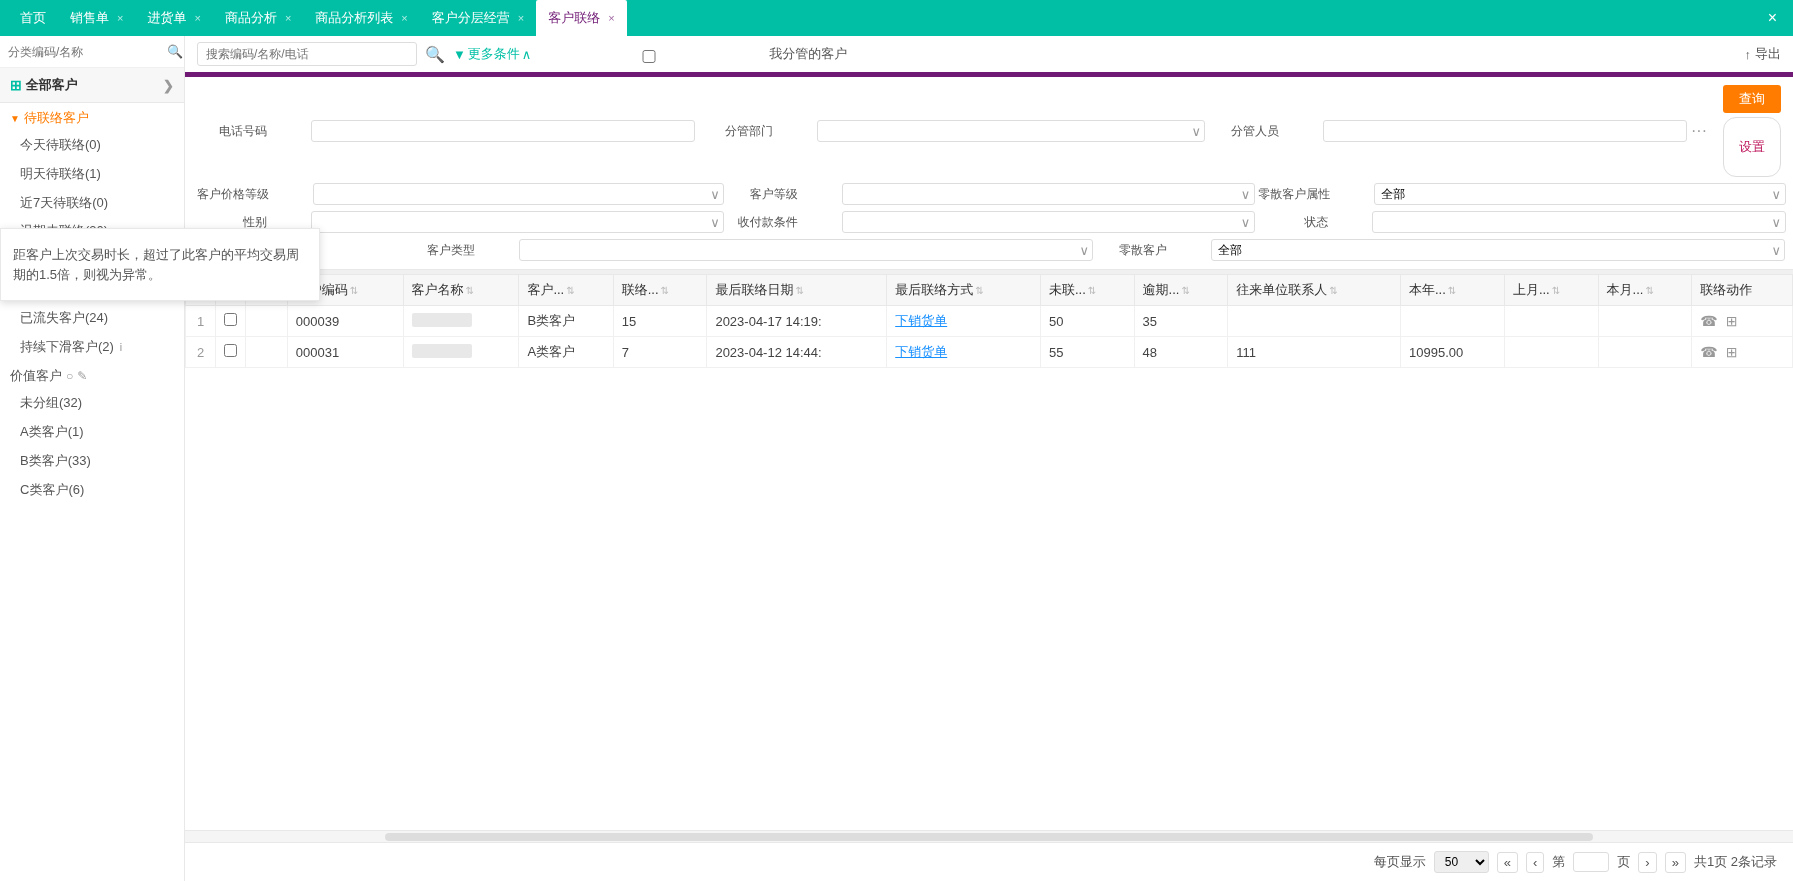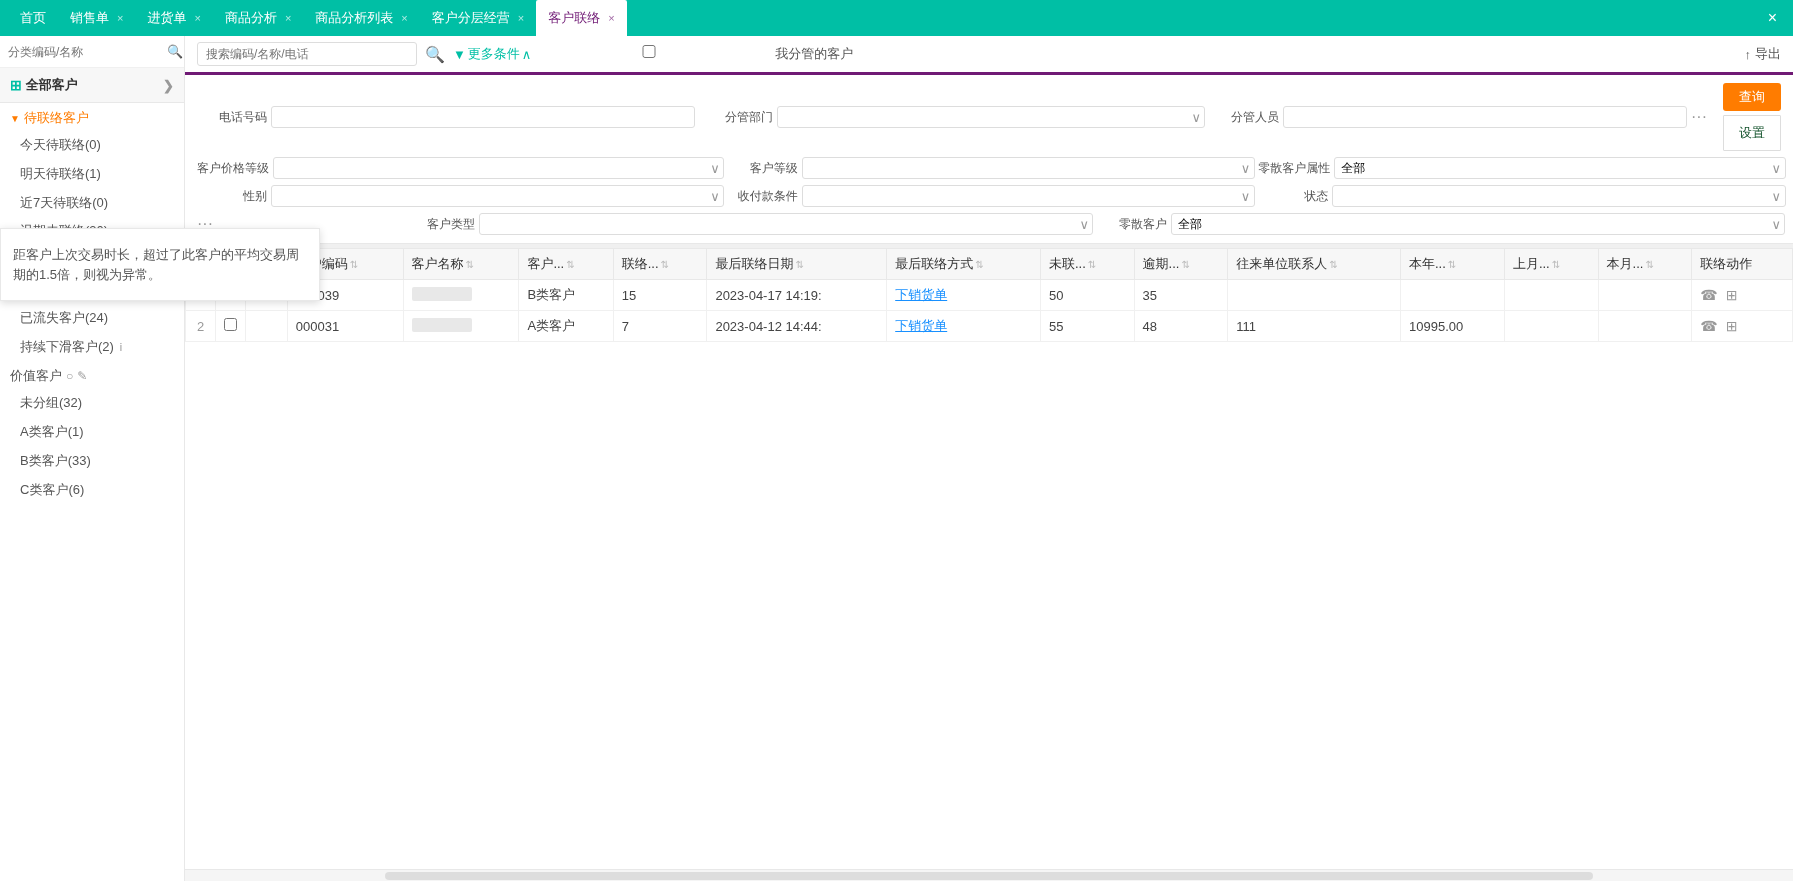--- a/index.html
+++ b/index.html
@@ -145,21 +145,21 @@
       flex-direction: column;
       overflow: hidden;
     }
 
     
     .toolbar {
       display: flex;
       align-items: center;
       padding: 6px 12px;
       background: #fff;
-      border-bottom: 3px solid #701a75;
+      border-bottom: 5px solid #701a75;
       gap: 8px;
     }
     .toolbar input {
       border: 1px solid #ddd;
       border-radius: 3px;
       padding: 4px 8px;
       width: 220px;
       outline: none;
       font-size: 12px;
     }
@@ -173,22 +173,22 @@
     .toolbar .filter-btn {
       color: #00bfa5;
       cursor: pointer;
       display: flex;
       align-items: center;
       gap: 2px;
       font-size: 12px;
     }
     .toolbar .my-customers {
       display: flex;
-      align-items: flex-start;
-      gap: 16px;
+      align-items: flex-end;
+      gap: 10px;
       color: #555;
       font-size: 12px;
     }
     .toolbar .my-customers input[type=checkbox] { cursor: pointer; }
     .toolbar .spacer { flex: 1; }
     .toolbar .export-btn {
       display: flex;
       align-items: center;
       gap: 4px;
       color: #555;
@@ -223,20 +223,21 @@
       text-align: right;
     }
     .filter-cell select, .filter-cell input[type=text] {
       border: 1px solid #ddd;
       border-radius: 3px;
       padding: 3px 6px;
       font-size: 12px;
       outline: none;
       flex: 1;
       min-width: 80px;
+      margin-left: 40px;
     }
     .filter-cell .dropdown-arrow {
       color: #999;
       cursor: pointer;
       margin-left: -18px;
       pointer-events: none;
     }
     .filter-cell .dots {
       color: #999;
       cursor: pointer;
@@ -252,24 +253,24 @@
       background: #ff7c00;
       color: #fff;
       border: none;
       border-radius: 3px;
       padding: 5px 16px;
       cursor: pointer;
       font-size: 13px;
     }
     .btn-settings {
       background: #fff;
-      color: #14532d;
+      color: #be185d;
       border: 1px solid #ddd;
-      border-radius: 1px;
-      padding: 8px 14px;
+      border-radius: 13px;
+      padding: 20px 14px;
       cursor: pointer;
       font-size: 13px;
     }
 
     
     .table-container {
       flex: 1;
       overflow: auto;
       background: #fff;
       margin-top: 4px;
@@ -711,15 +712,31 @@
             </td>
           </tr>
         </tbody>
       </table>
     </div>
 
     <div class="scroll-hint">
       <div class="scroll-track"></div>
     </div>
 
+    <div class="pagination-bar">
+      <span>每页显示</span>
+      <select>
+        <option>50</option>
+        <option>100</option>
+        <option>200</option>
+      </select>
+      <button class="page-btn">«</button>
+      <button class="page-btn">‹</button>
+      <span>第</span>
+      <input type="text" style="">
+      <span>页</span>
+      <button class="page-btn">›</button>
+      <button class="page-btn">»</button>
+      <span>共1页 2条记录</span>
+    </div>
 
   </div>
 </div>
 
 </body></html>

